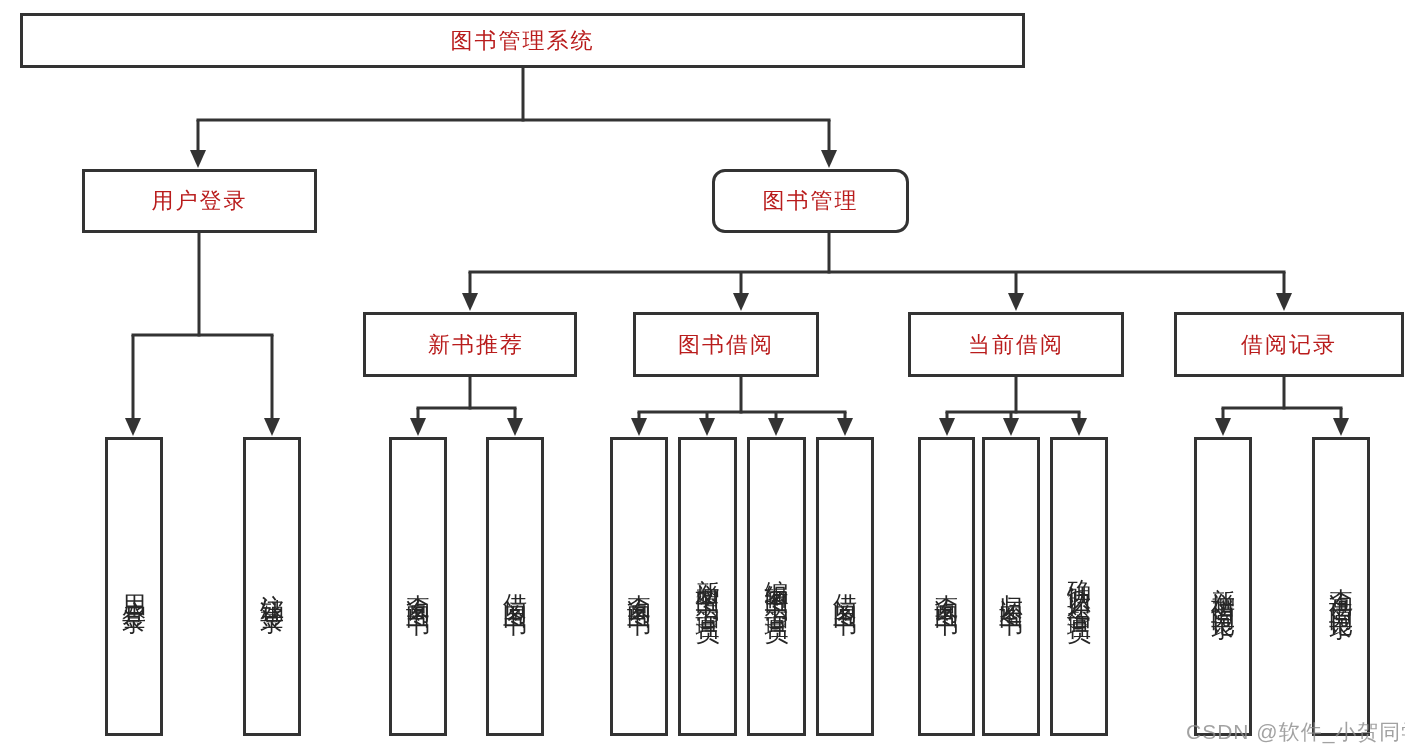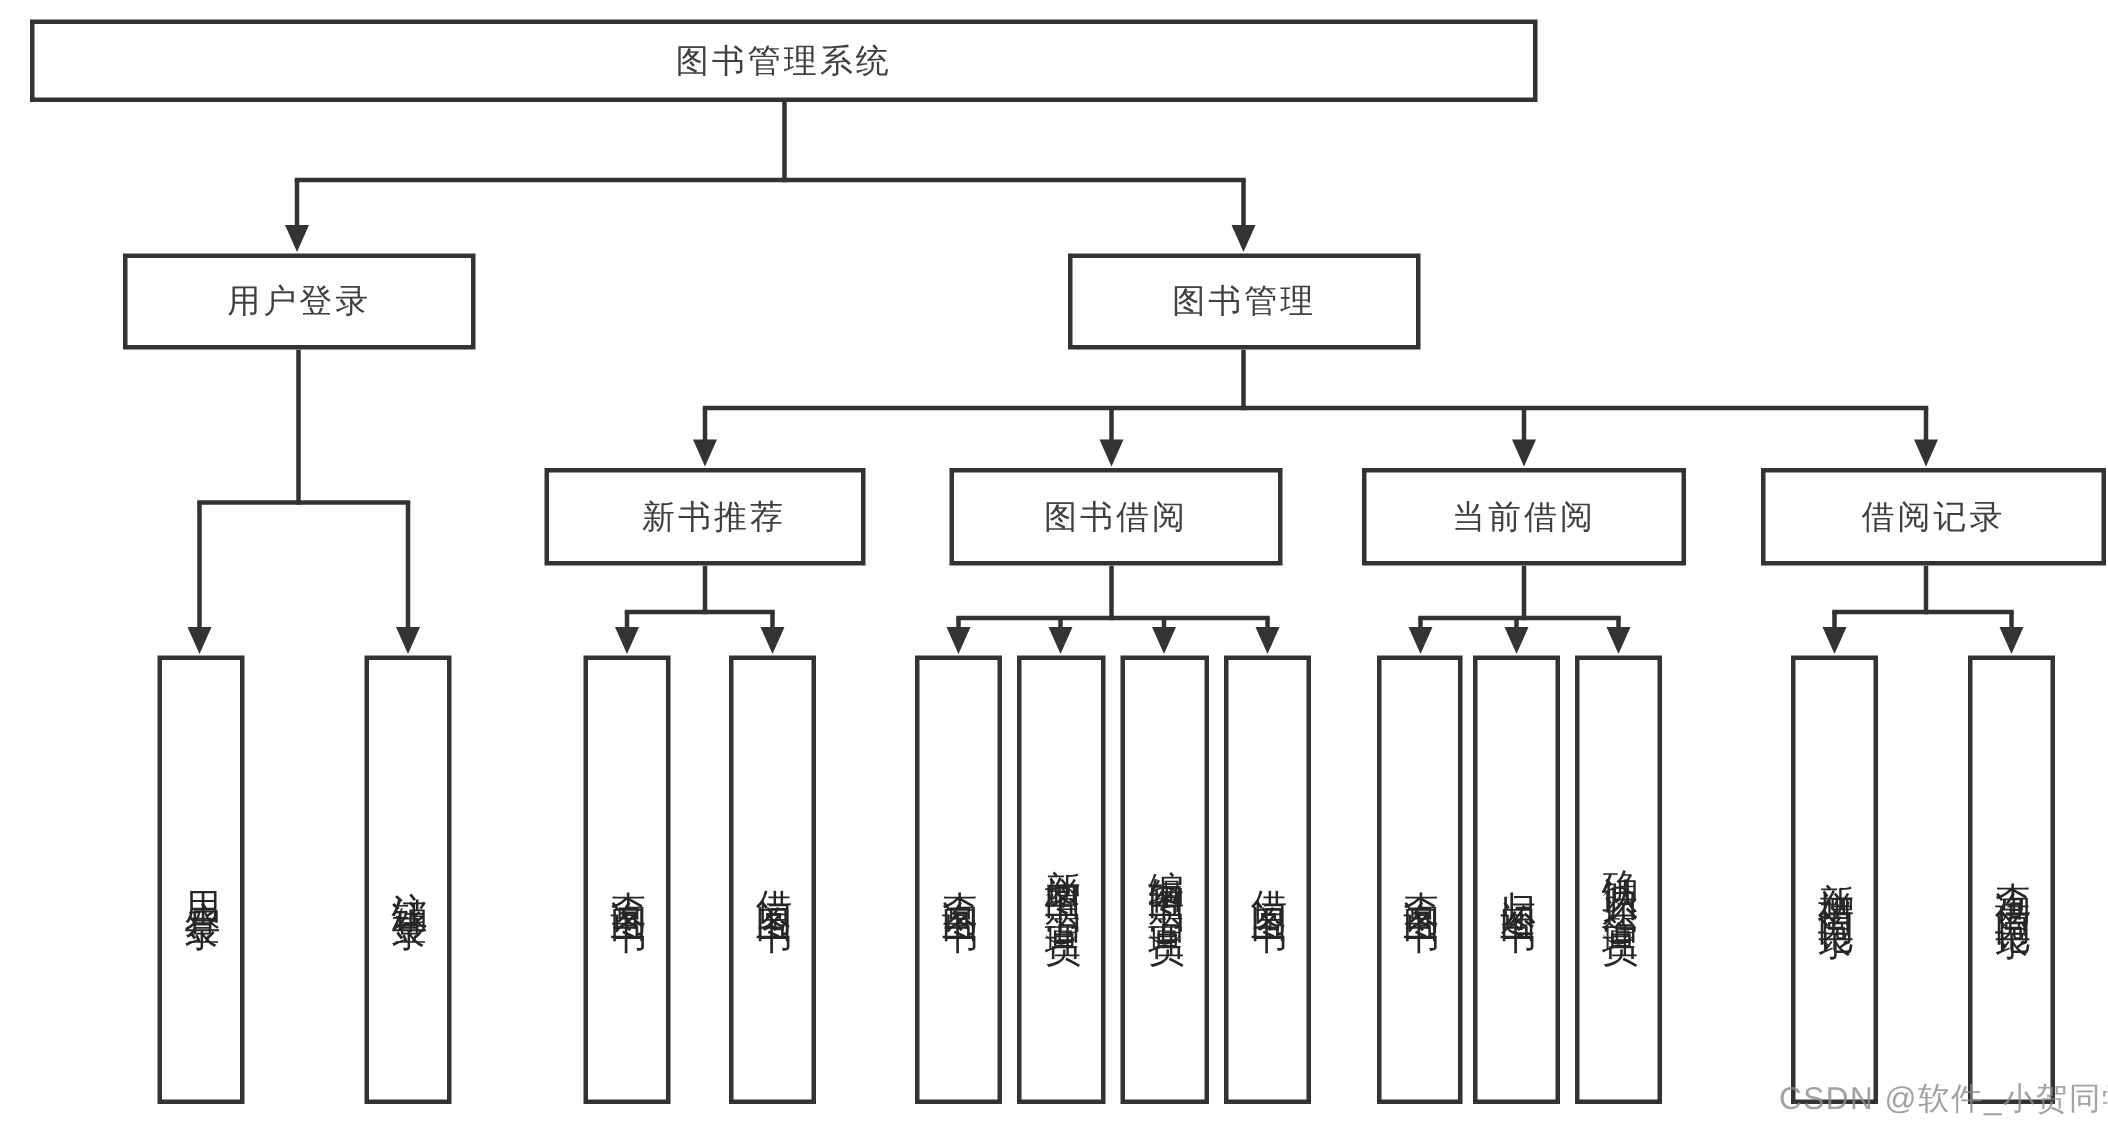--- a/index.html
+++ b/index.html
@@ -12,21 +12,21 @@
   }
   #connectors{
     position:absolute;left:0;top:0;width:1405px;height:747px;z-index:0;
   }
   .node{
     position:absolute;
     box-sizing:border-box;
     border:3px solid #333333;
     background:#ffffff;
     display:flex;align-items:center;justify-content:center;
-    color:#404040;
+    color:#b91c1c;
     font-size:22px;
     letter-spacing:2px;
     z-index:1;
     white-space:nowrap;
   }
   .leaf{
     position:absolute;
     box-sizing:border-box;
     top:437px;height:299px;width:58px;
     border:3px solid #333333;
@@ -121,24 +121,24 @@
     <line x1="1221.5" y1="408" x2="1342.5" y2="408"></line>
     <line x1="1223" y1="408" x2="1223" y2="422"></line>
       <polygon points="1223,436 1215,418 1231,418"></polygon>
     <line x1="1341" y1="408" x2="1341" y2="422"></line>
       <polygon points="1341,436 1333,418 1349,418"></polygon>
   </svg>
 
   <div class="node" style="left:20px;top:13px;width:1005px;height:55px;">图书管理系统</div>
 
   <div class="node" style="left:82px;top:169px;width:235px;height:64px;">用户登录</div>
-  <div class="node" style="left:712px;top:169px;width:235px;height:64px;">图书管理</div>
+  <div class="node" style="left:712px;top:169px;width:197px;height:64px;border-radius:13px;">图书管理</div>
 
   <div class="node" style="left:363px;top:312px;width:214px;height:65px;padding-left:12px;">新书推荐</div>
-  <div class="node" style="left:633px;top:312px;width:222px;height:65px;">图书借阅</div>
+  <div class="node" style="left:633px;top:312px;width:186px;height:65px;">图书借阅</div>
   <div class="node" style="left:908px;top:312px;width:216px;height:65px;">当前借阅</div>
   <div class="node" style="left:1174px;top:312px;width:230px;height:65px;">借阅记录</div>
 
   <div class="leaf" style="left:105px;">
     <span class="vtext">用户登录</span>
   </div>
   <div class="leaf" style="left:243px;">
     <span class="vtext">注销登录</span>
   </div>
 

